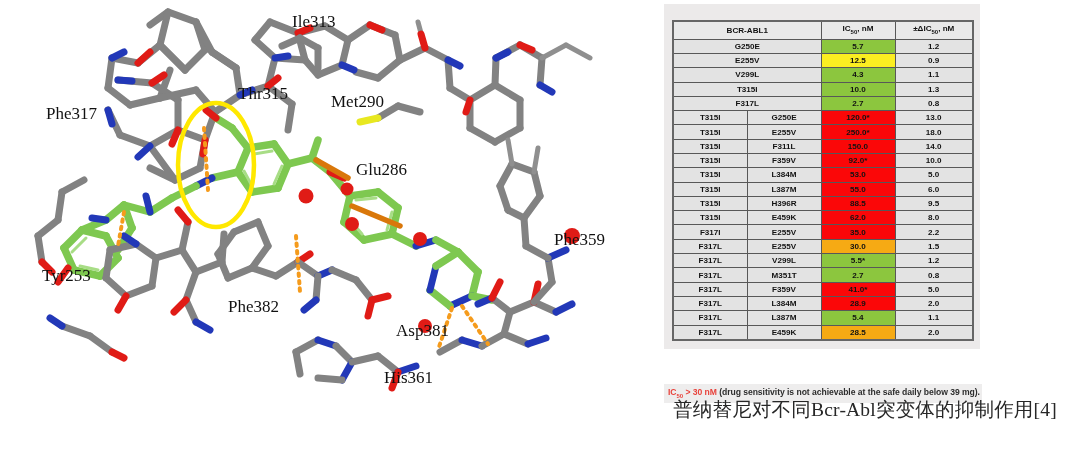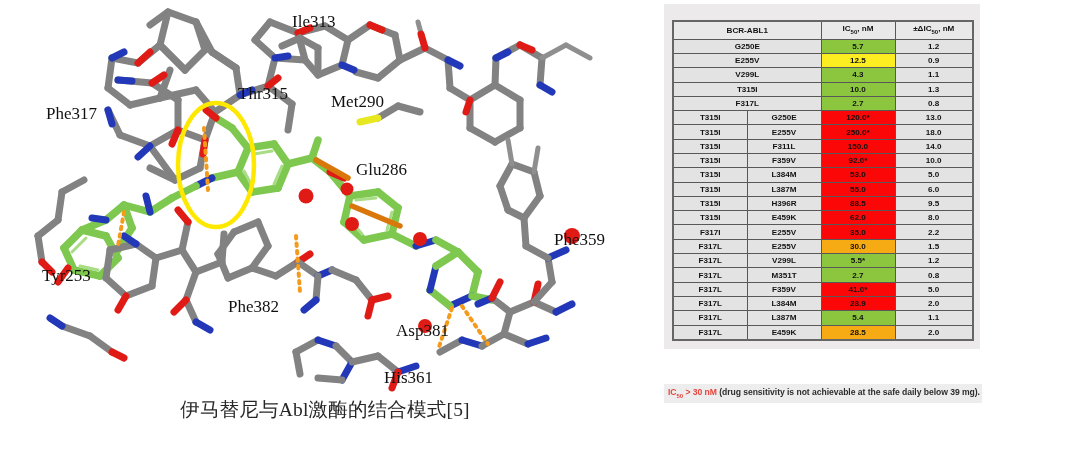--- a/index.html
+++ b/index.html
@@ -550,15 +550,15 @@
           </tbody>
       </table>
     </div>
 
     <div id="table-note">
       <span class="hl">IC<sub>50</sub> &gt; 30 nM</span>
       <span class="nrm">(drug   sensitivity is not achievable at the safe daily below 39 mg).</span>
     </div>
   </div>
 
-  <div class="caption" id="caption-left">伊马替尼与Abl激酶的结合模式[5]</div>
+  <div class="caption" id="caption-right">普纳替尼对不同Bcr-Abl突变体的抑制作用[4]</div>
 
 </div>
 
 </body></html>

